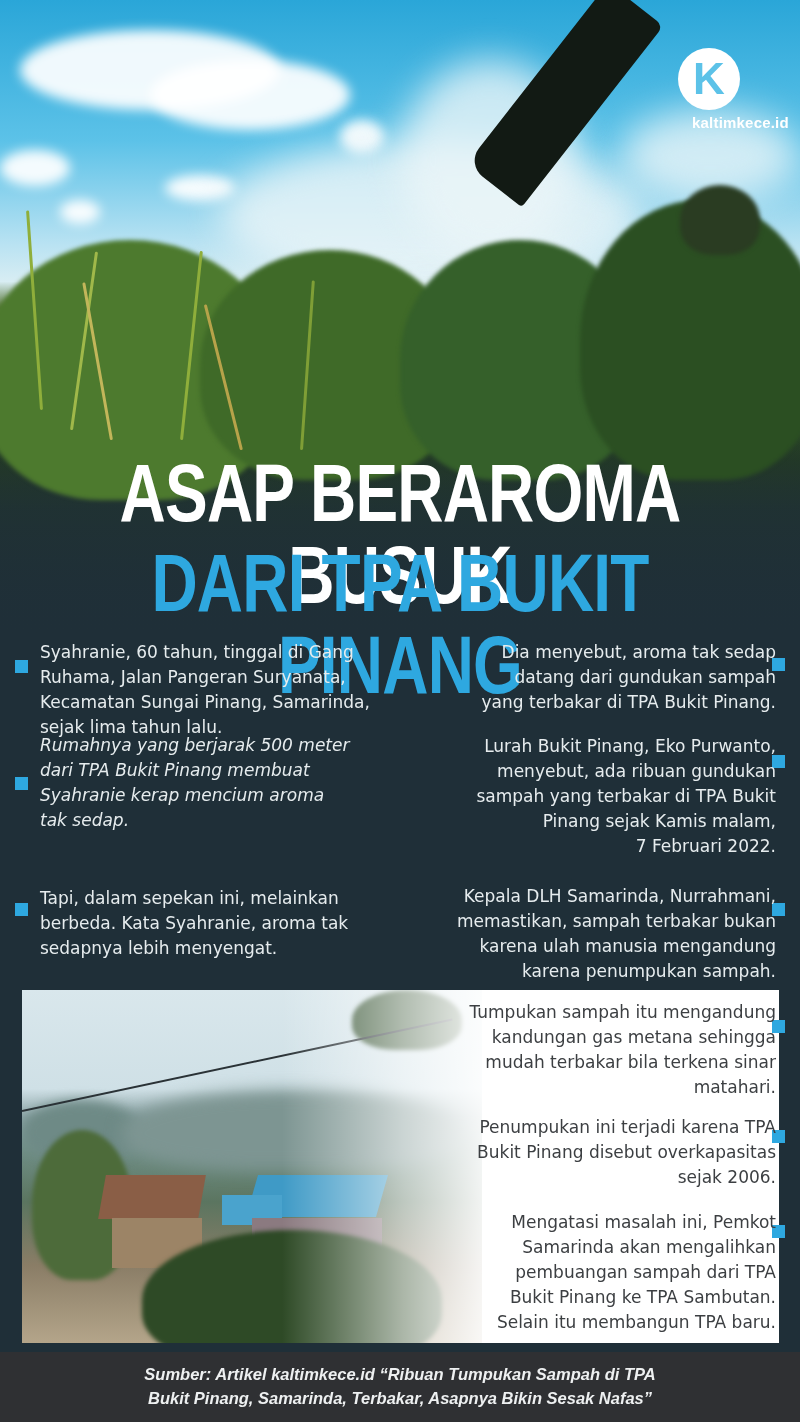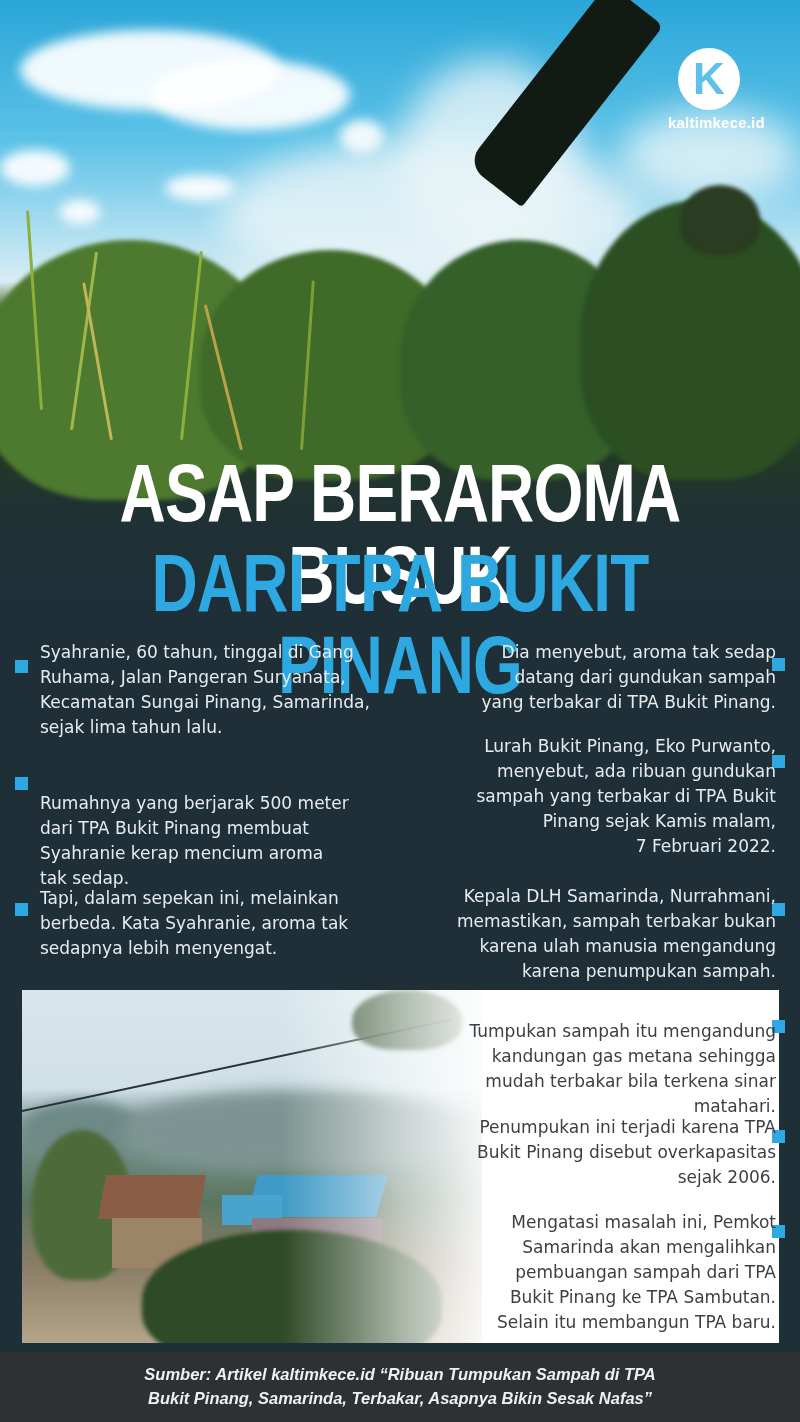--- a/index.html
+++ b/index.html
@@ -25,21 +25,21 @@
   .logo-circle {
     width: 62px; height: 62px; margin: 0 auto; border-radius: 50%;
     background: #ffffff; position: relative; overflow: hidden;
   }
   .logo-k {
     position: absolute; inset: 0; display: flex; align-items: center; justify-content: center;
     font-family: "Liberation Sans", sans-serif; font-weight: bold; font-size: 44px; color: #5cc2e8; line-height: 1;
   }
   .logo-text {
     margin-top: 4px; text-align: center; color: #ffffff;
-    font-family: "Liberation Sans", sans-serif; font-size: 15px; font-weight: bold; letter-spacing: 0.2px;
+    font-family: "Liberation Sans", sans-serif; font-size: 15px; font-weight: bold; letter-spacing: 0.2px; margin-left: 24px;
   }
 
   
   .title {
     position: absolute; left: 0; width: 800px; text-align: center;
     font-family: "Liberation Sans", sans-serif; font-weight: bold;
     font-size: 82px; line-height: 1; letter-spacing: -1px;
     transform: scaleX(0.78); transform-origin: center;
   }
   .title-1 { top: 452px; color: #ffffff; }
@@ -115,21 +115,21 @@
 <div class="title title-1">ASAP BERAROMA BUSUK</div>
 <div class="title title-2">DARI TPA BUKIT PINANG</div>
 
 <div class="sq" style="left:15px;top:660px;"></div>
 <div class="bullet-text left" style="top:640px;">Syahranie, 60 tahun, tinggal di Gang
 Ruhama, Jalan Pangeran Suryanata,
 Kecamatan Sungai Pinang, Samarinda,
 sejak lima tahun lalu.</div>
 
 <div class="sq" style="left:15px;top:777px;"></div>
-<div class="bullet-text left" style="top:791px;">Rumahnya yang berjarak 500 meter
+<div class="bullet-text left" style="top:733px;font-style:italic;">Rumahnya yang berjarak 500 meter
 dari TPA Bukit Pinang membuat
 Syahranie kerap mencium aroma
 tak sedap.</div>
 
 <div class="sq" style="left:15px;top:903px;"></div>
 <div class="bullet-text left" style="top:886px;">Tapi, dalam sepekan ini, melainkan
 berbeda. Kata Syahranie, aroma tak
 sedapnya lebih menyengat.</div>
 
 <div class="sq" style="left:772px;top:658px;"></div>
@@ -161,21 +161,21 @@
     <div class="roof" style="left:200px;top:205px;width:60px;height:30px;background:#4aa3cd;"></div>
     <div class="roof" style="left:230px;top:228px;width:130px;height:30px;background:#8b7a80;"></div>
     <div class="tree" style="left:120px;top:240px;width:300px;height:140px;background:#2e4a26;"></div>
     <div class="tree" style="left:330px;top:0px;width:110px;height:60px;background:#3d5a3a;"></div>
     <div class="wire"></div>
   </div>
   <div class="village-fade"></div>
 </div>
 
 <div class="sq" style="left:772px;top:1020px;"></div>
-<div class="bullet-text right dark" style="top:1000px;margin-top:19px;">Tumpukan sampah itu mengandung
+<div class="bullet-text right dark" style="top:1000px;">Tumpukan sampah itu mengandung
 kandungan gas metana sehingga
 mudah terbakar bila terkena sinar
 matahari.</div>
 
 <div class="sq" style="left:772px;top:1130px;"></div>
 <div class="bullet-text right dark" style="top:1115px;">Penumpukan ini terjadi karena TPA
 Bukit Pinang disebut overkapasitas
 sejak 2006.</div>
 
 <div class="sq" style="left:772px;top:1225px;"></div>

